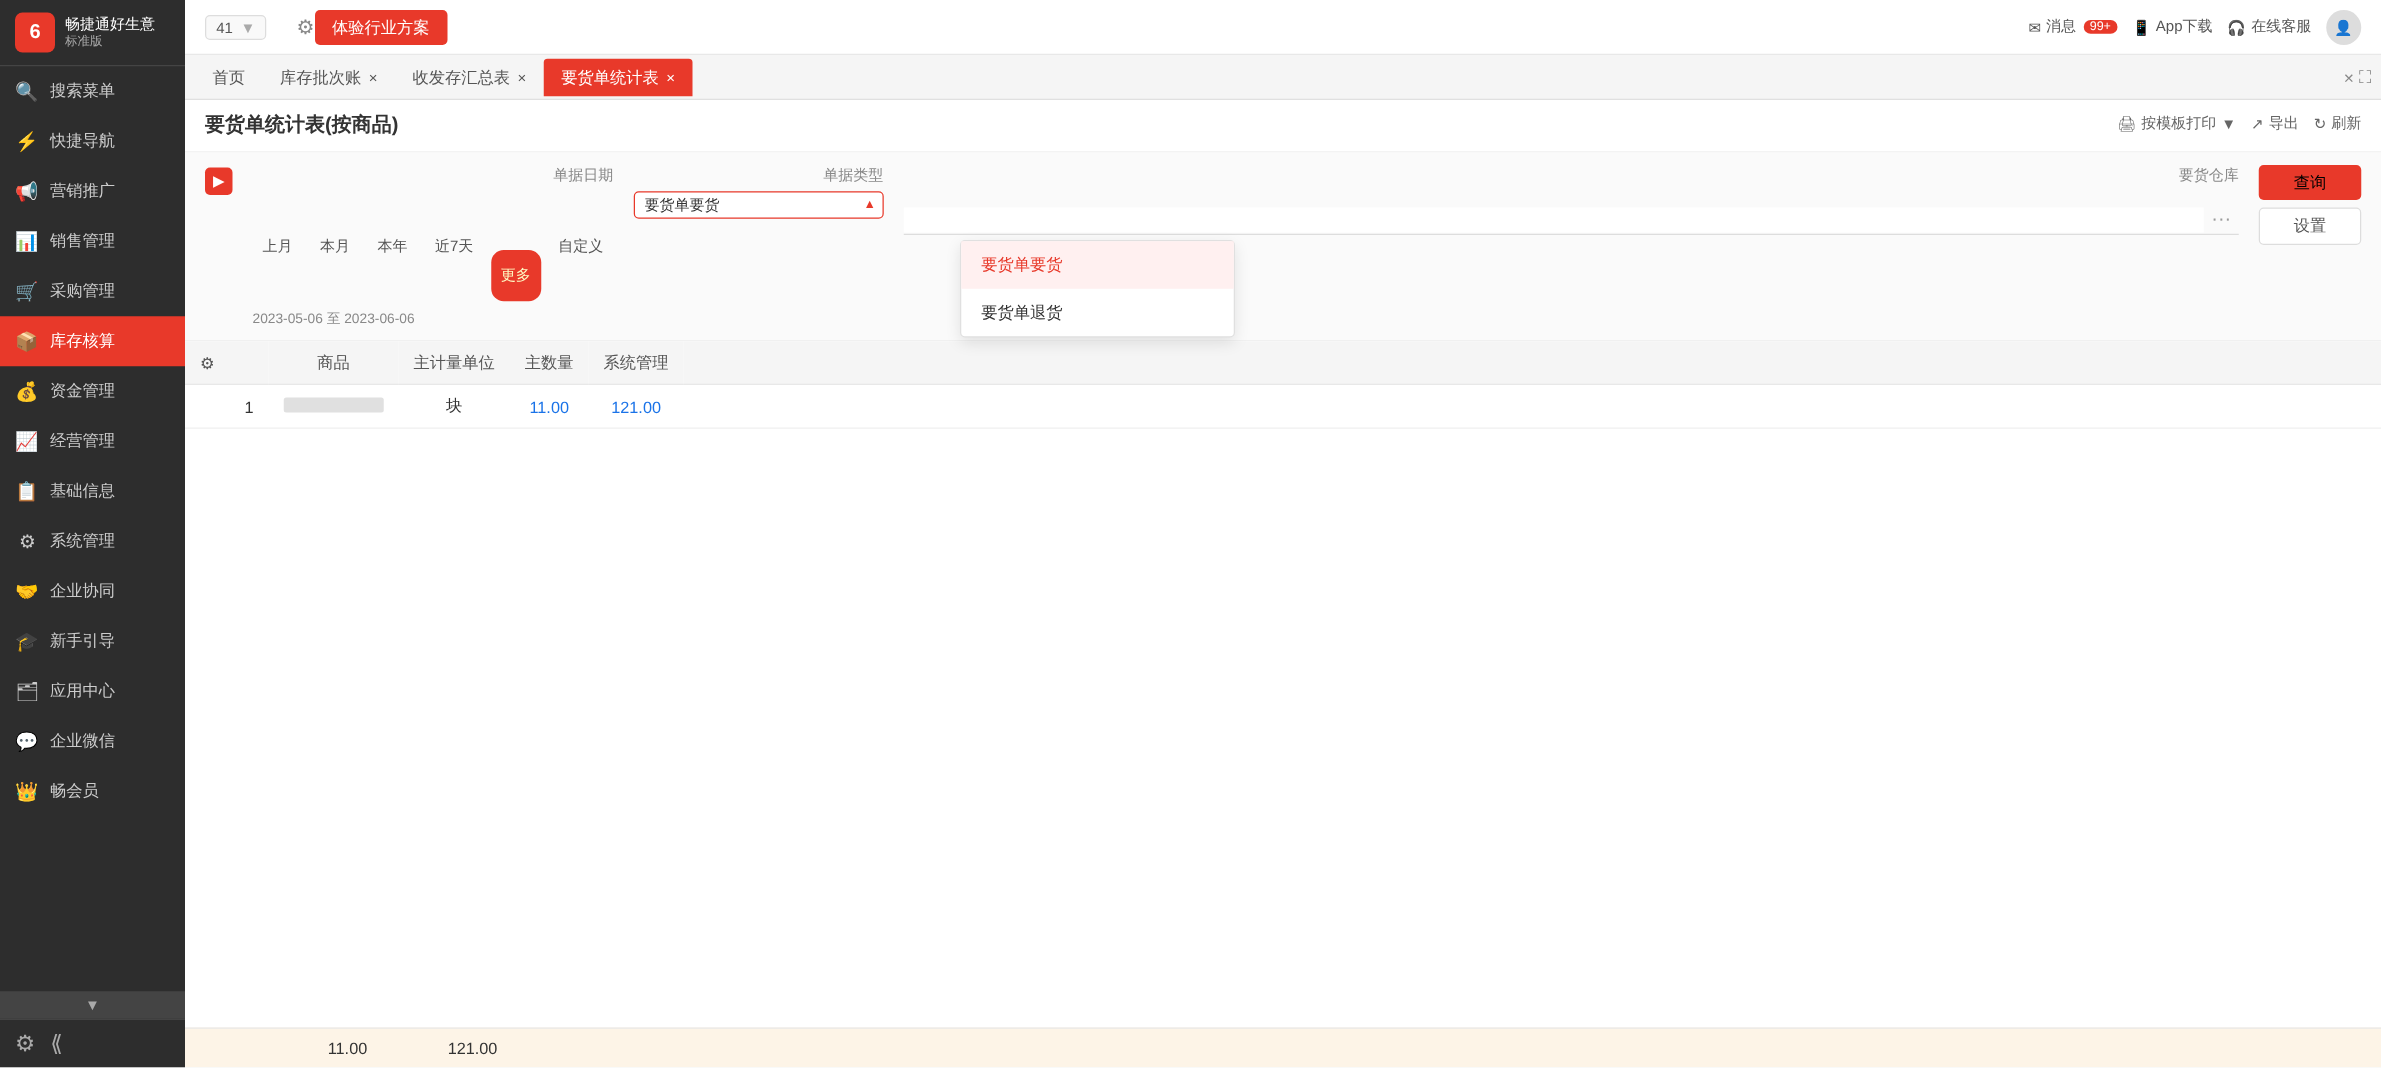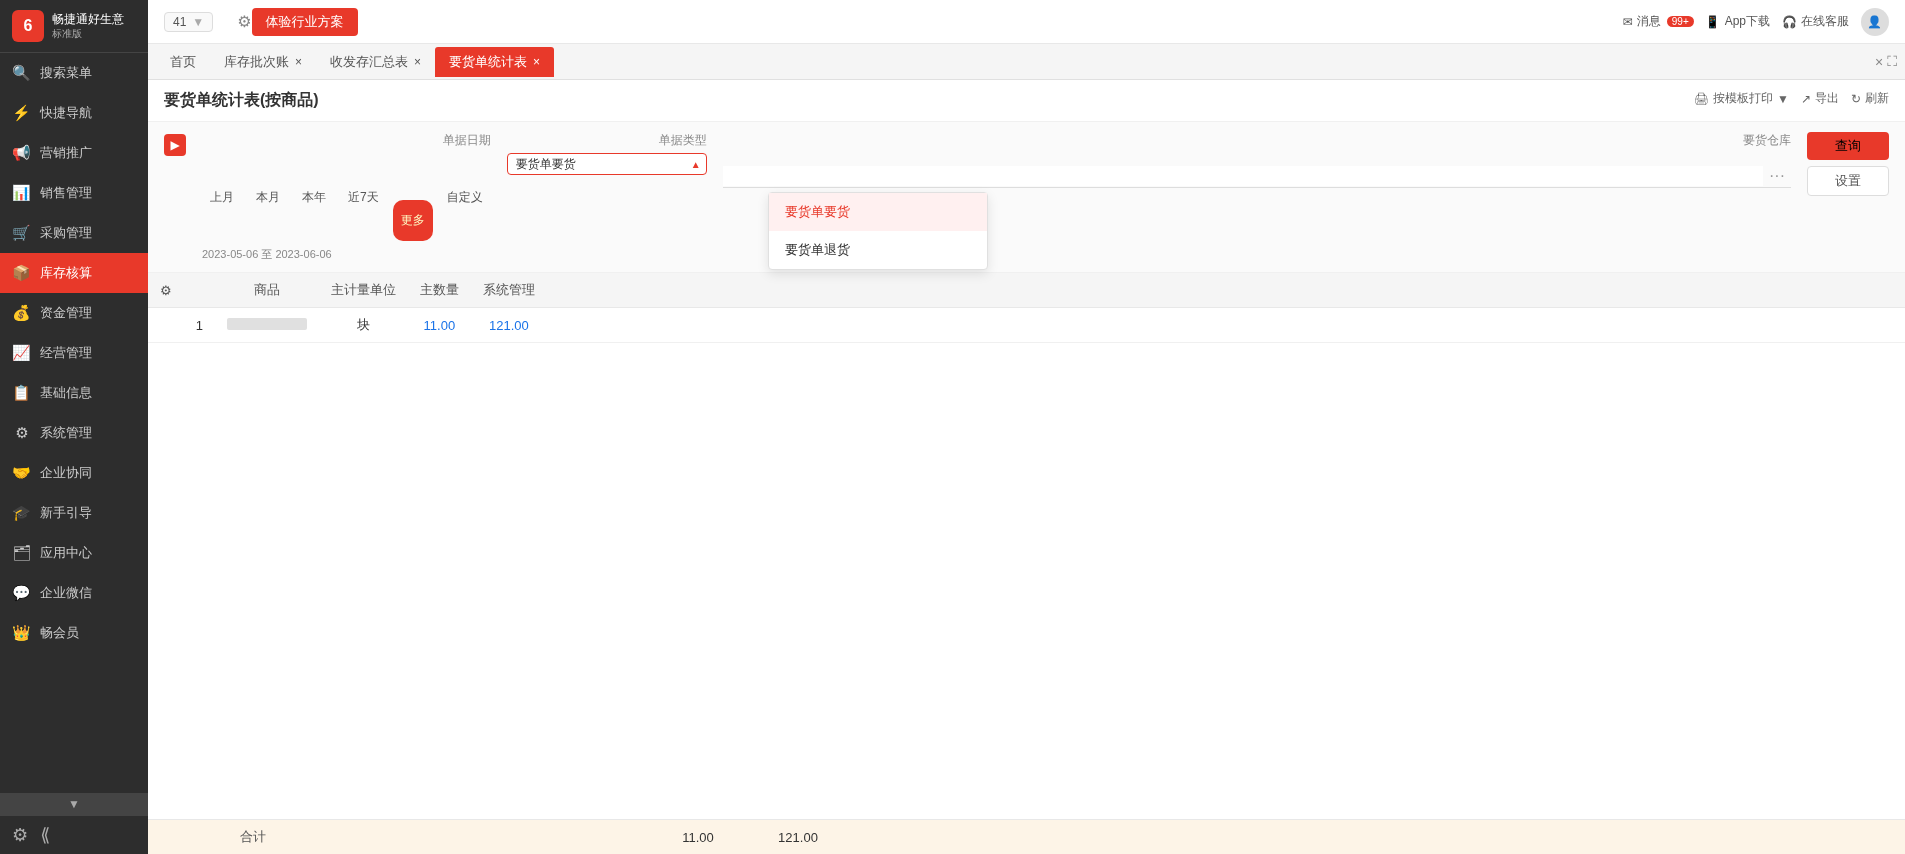--- a/index.html
+++ b/index.html
@@ -504,20 +504,19 @@
             </td>
             <td></td>
           </tr>
         </tbody>
       </table>
     </div>
 
     <div class="table-footer">
       <div style="width:40px;"></div>
       <div style="width:40px;"></div>
-      <div class="footer-label">合计</div>
       <div class="footer-val">11.00</div>
       <div class="footer-val">121.00</div>
       <div style="flex:1;"></div>
     </div>
 
   </div>
 </div>
 
 </body></html>

